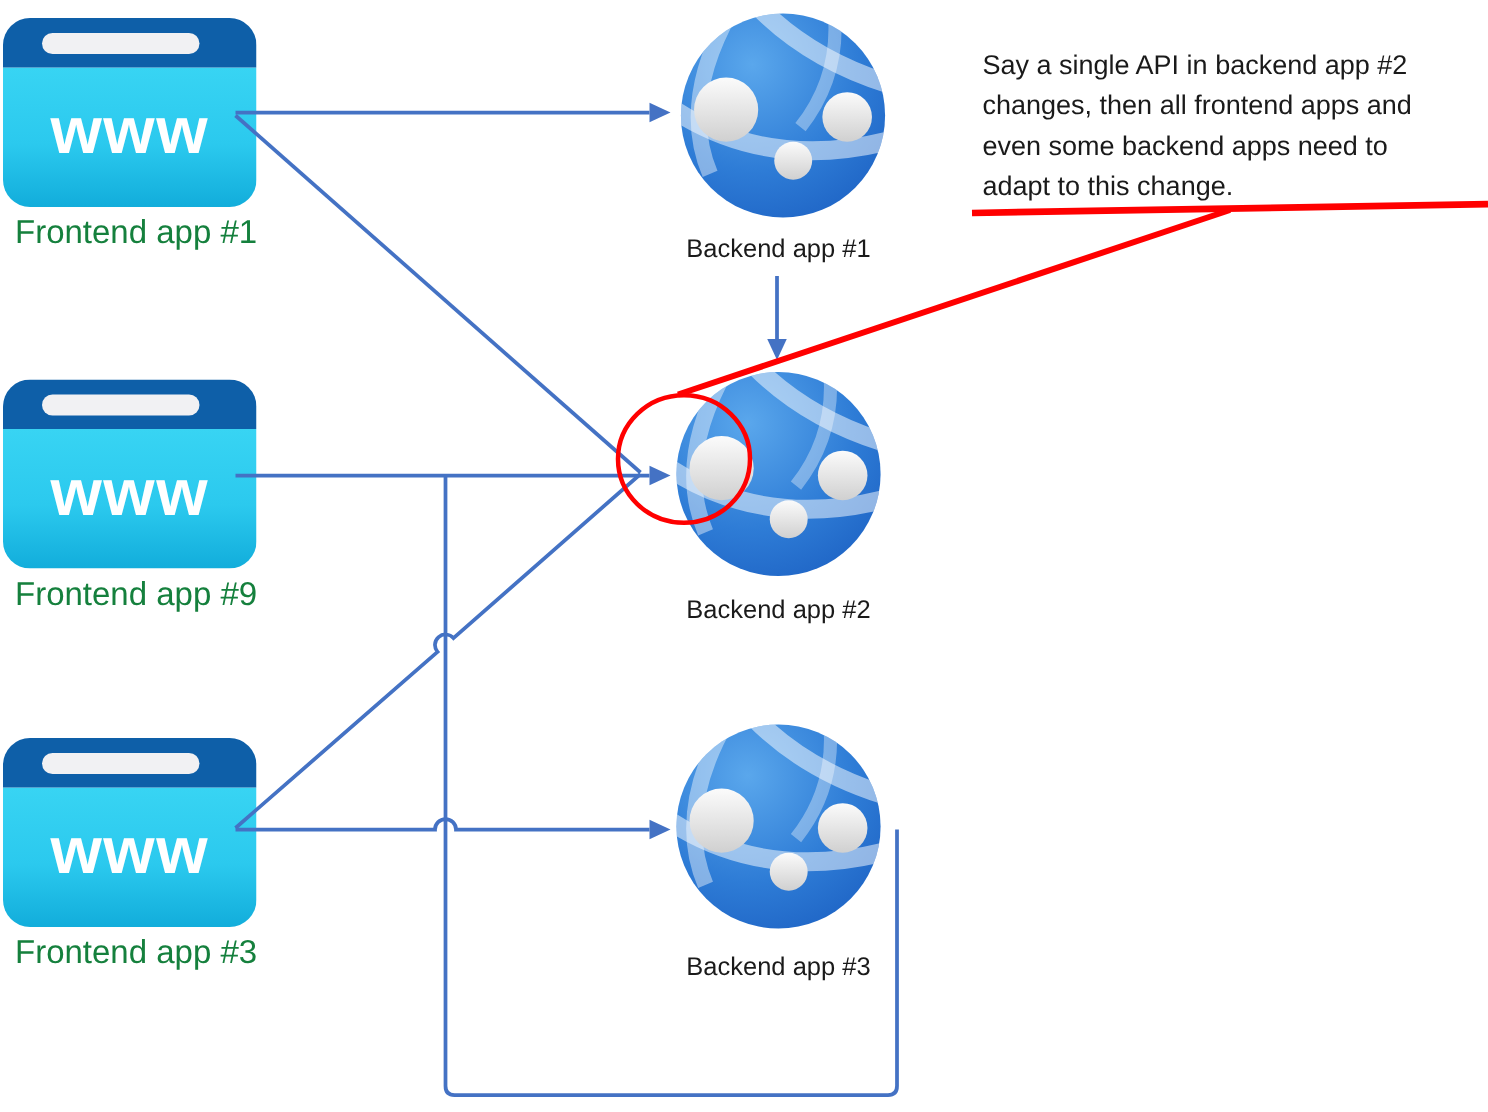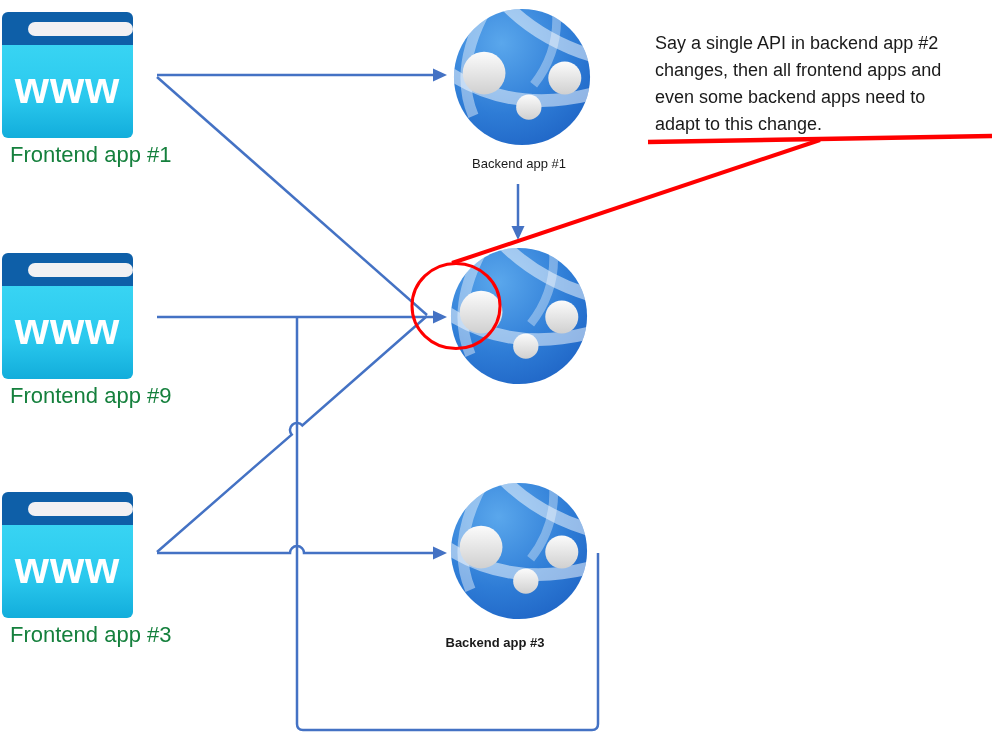--- a/index.html
+++ b/index.html
@@ -3,21 +3,21 @@
 <meta charset="utf-8">
 <style>
   html,body{margin:0;padding:0;background:#fff;}
   .canvas{
     position:relative;width:992px;height:741px;background:#ffffff;overflow:hidden;
     font-family:"Liberation Sans", sans-serif;
   }
   
   .fe-node{position:absolute;width:155px;}
   .fe-icon{
-    width:131px;height:126px;border-radius:6px;overflow:hidden;
+    width:169px;height:126px;border-radius:18px;overflow:hidden;
     box-shadow:0 0 0 0 transparent;
   }
   .fe-topbar{height:33px;background:#0E5FA8;position:relative;}
   .fe-addressbar{
     position:absolute;left:26px;top:10px;width:105px;height:14px;
     background:#F1F1F3;border-radius:7px;
   }
   .fe-body{
     height:93px;background:linear-gradient(180deg,#38D4F3 0%,#2BC9EE 55%,#12ADDB 100%);
     display:flex;align-items:center;justify-content:center;
@@ -25,21 +25,21 @@
   .fe-www{
     color:#ffffff;font-weight:bold;font-size:44px;line-height:1;
     letter-spacing:1px;padding-bottom:8px;
   }
   .fe-label{
     position:absolute;left:10px;font-size:22px;color:#15803d;white-space:nowrap;
   }
   
   .globe{position:absolute;width:140px;height:140px;}
   .be-label{
-    position:absolute;width:200px;text-align:center;font-size:13px;color:#1a1a1a;
+    position:absolute;width:200px;text-align:center;font-size:17px;color:#1a1a1a;
     white-space:nowrap;
   }
   
   .annotation{
     position:absolute;left:655px;top:30px;width:340px;
     font-size:18px;color:#1a1a1a;
   }
   .annotation div{line-height:27px;white-space:nowrap;}
   
   .connectors{position:absolute;left:0;top:0;width:992px;height:741px;pointer-events:none;z-index:5;}
@@ -118,25 +118,26 @@
     <div class="fe-label" style="top:622px;text-align:center;">Frontend app #3</div>
 
     <svg class="globe" viewBox="0 0 144 144" style="left:452px;top:7px;">
         <use href="#globe-icon"></use>
       </svg>
     <div class="be-label" style="left:419px;top:156px;">Backend app #1</div>
 
     <svg class="globe" viewBox="0 0 144 144" style="left:449px;top:246px;">
         <use href="#globe-icon"></use>
       </svg>
+    <div class="be-label" style="left:419px;top:397px;">Backend app #2</div>
 
     <svg class="globe" viewBox="0 0 144 144" style="left:449px;top:481px;">
         <use href="#globe-icon"></use>
       </svg>
-    <div class="be-label" style="left:395px;top:635px;font-weight:bold;">Backend app #3</div>
+    <div class="be-label" style="left:419px;top:635px;">Backend app #3</div>
 
     <div class="annotation">
       <div>Say a single API in backend app #2</div>
       <div>changes, then all frontend apps and</div>
       <div>even some backend apps need to</div>
       <div>adapt to this change.</div>
     </div>
   </div>
 
   <svg class="connectors" viewBox="0 0 992 741">

